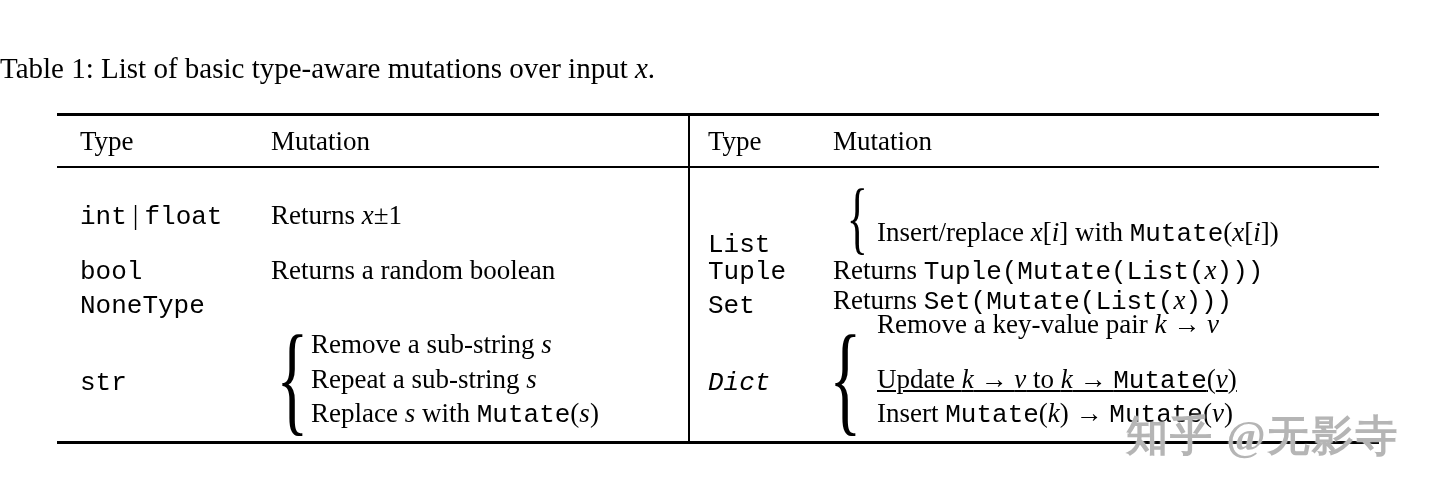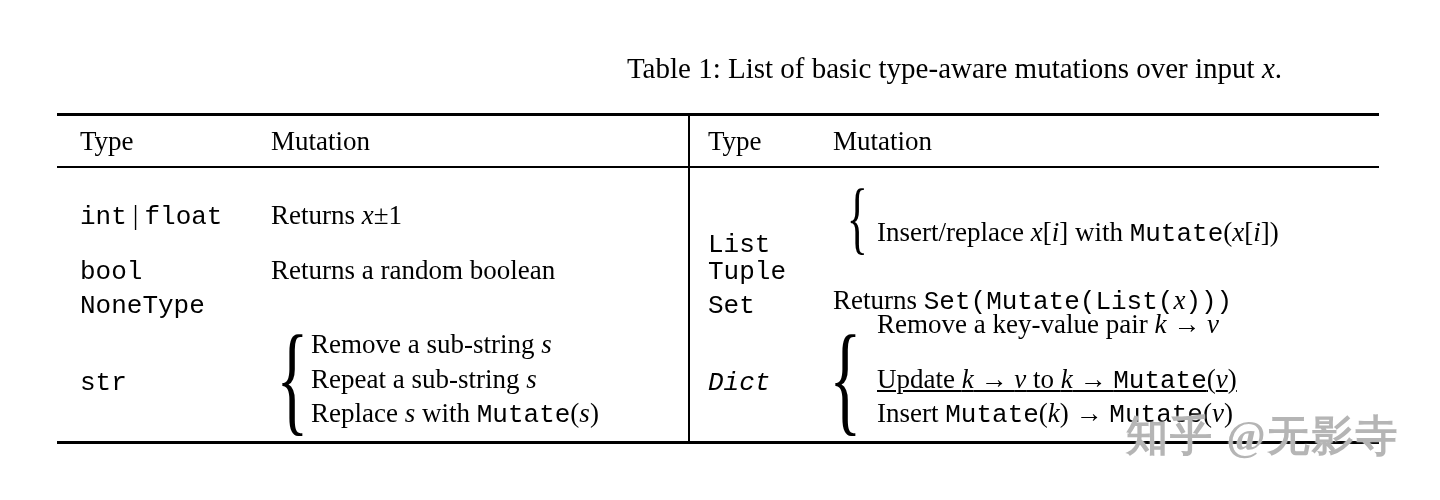--- a/index.html
+++ b/index.html
@@ -14,21 +14,21 @@
     background: #ffffff;
     overflow: hidden;
     color: #000000;
     font-family: "Liberation Serif", "DejaVu Serif", serif;
   }
   .caption {
     position: absolute;
     left: 0;
     top: 50px;
     width: 1282px;
-    text-align: right;
+    text-align: left;
     font-size: 29px;
     line-height: 36px;
     white-space: nowrap;
   }
   .rule {
     position: absolute;
     left: 57px;
     width: 1322px;
     background: #000000;
   }
@@ -130,20 +130,21 @@
   <div class="cell" style="left:311px; top:363px;"><span class="seg-rm">Repeat a sub-string </span><span class="seg-it">s</span></div>
   <div class="cell" style="left:311px; top:397px;"><span class="seg-rm">Replace </span><span class="seg-it">s</span><span class="seg-rm"> with </span><span class="seg-tt">Mutate</span><span class="seg-rm">(</span><span class="seg-it">s</span><span class="seg-rm">)</span></div>
 
   <div class="cell" style="left:708px; top:199px;margin-top:28px;"><span class="seg-tt">List</span></div>
   <div class="brace brace-2" style="left:844px;">
       <span>{</span>
     </div>
   <div class="cell" style="left:877px; top:216px;"><span class="seg-rm">Insert/replace </span><span class="seg-it">x</span><span class="seg-rm">[</span><span class="seg-it">i</span><span class="seg-rm">] with </span><span class="seg-tt">Mutate</span><span class="seg-rm">(</span><span class="seg-it">x</span><span class="seg-rm">[</span><span class="seg-it">i</span><span class="seg-rm">])</span></div>
 
   <div class="cell" style="left:708px; top:254px;"><span class="seg-tt">Tuple</span></div>
+  <div class="cell" style="left:833px; top:254px;"><span class="seg-rm">Returns </span><span class="seg-tt">Tuple(Mutate(List(</span><span class="seg-it">x</span><span class="seg-tt">)))</span></div>
 
   <div class="cell" style="left:708px; top:288px;"><span class="seg-tt">Set</span></div>
   <div class="cell" style="left:833px; top:284px;"><span class="seg-rm">Returns </span><span class="seg-tt">Set(Mutate(List(</span><span class="seg-it">x</span><span class="seg-tt">)))</span></div>
 
   <div class="cell" style="left:708px; top:365px;font-style:italic;"><span class="seg-tt">Dict</span></div>
   <div class="brace brace-3" style="left:832px;">
       <span>{</span>
     </div>
   <div class="cell" style="left:877px; top:308px;"><span class="seg-rm">Remove a key-value pair </span><span class="seg-it">k</span><span class="seg-rm"> → </span><span class="seg-it">v</span></div>
   <div class="cell" style="left:877px; top:363px;text-decoration:underline;"><span class="seg-rm">Update </span><span class="seg-it">k</span><span class="seg-rm"> → </span><span class="seg-it">v</span><span class="seg-rm"> to </span><span class="seg-it">k</span><span class="seg-rm"> → </span><span class="seg-tt">Mutate</span><span class="seg-rm">(</span><span class="seg-it">v</span><span class="seg-rm">)</span></div>

